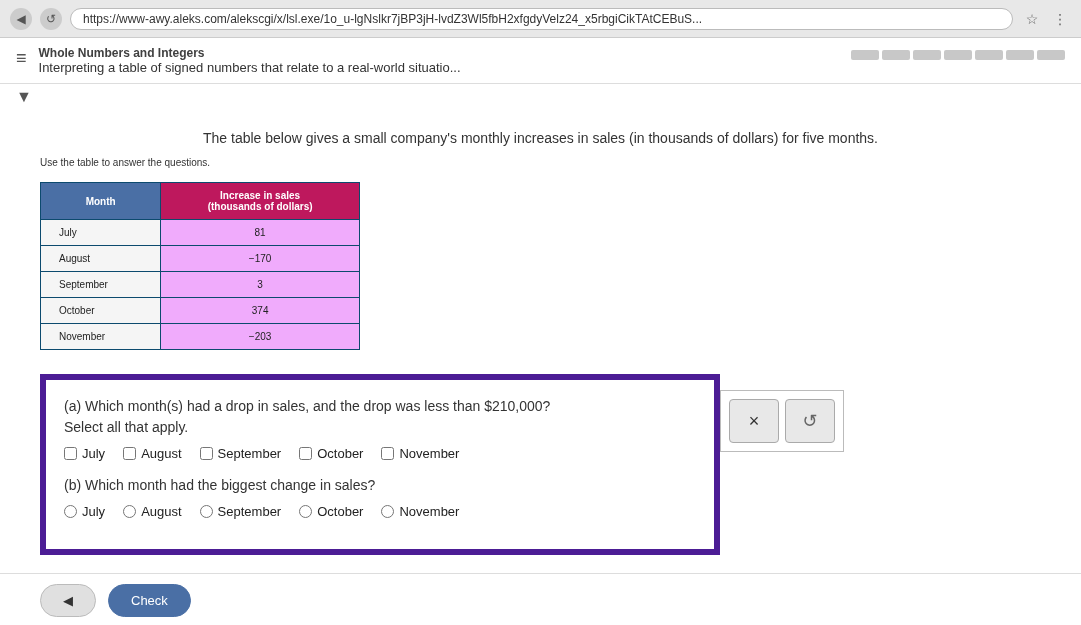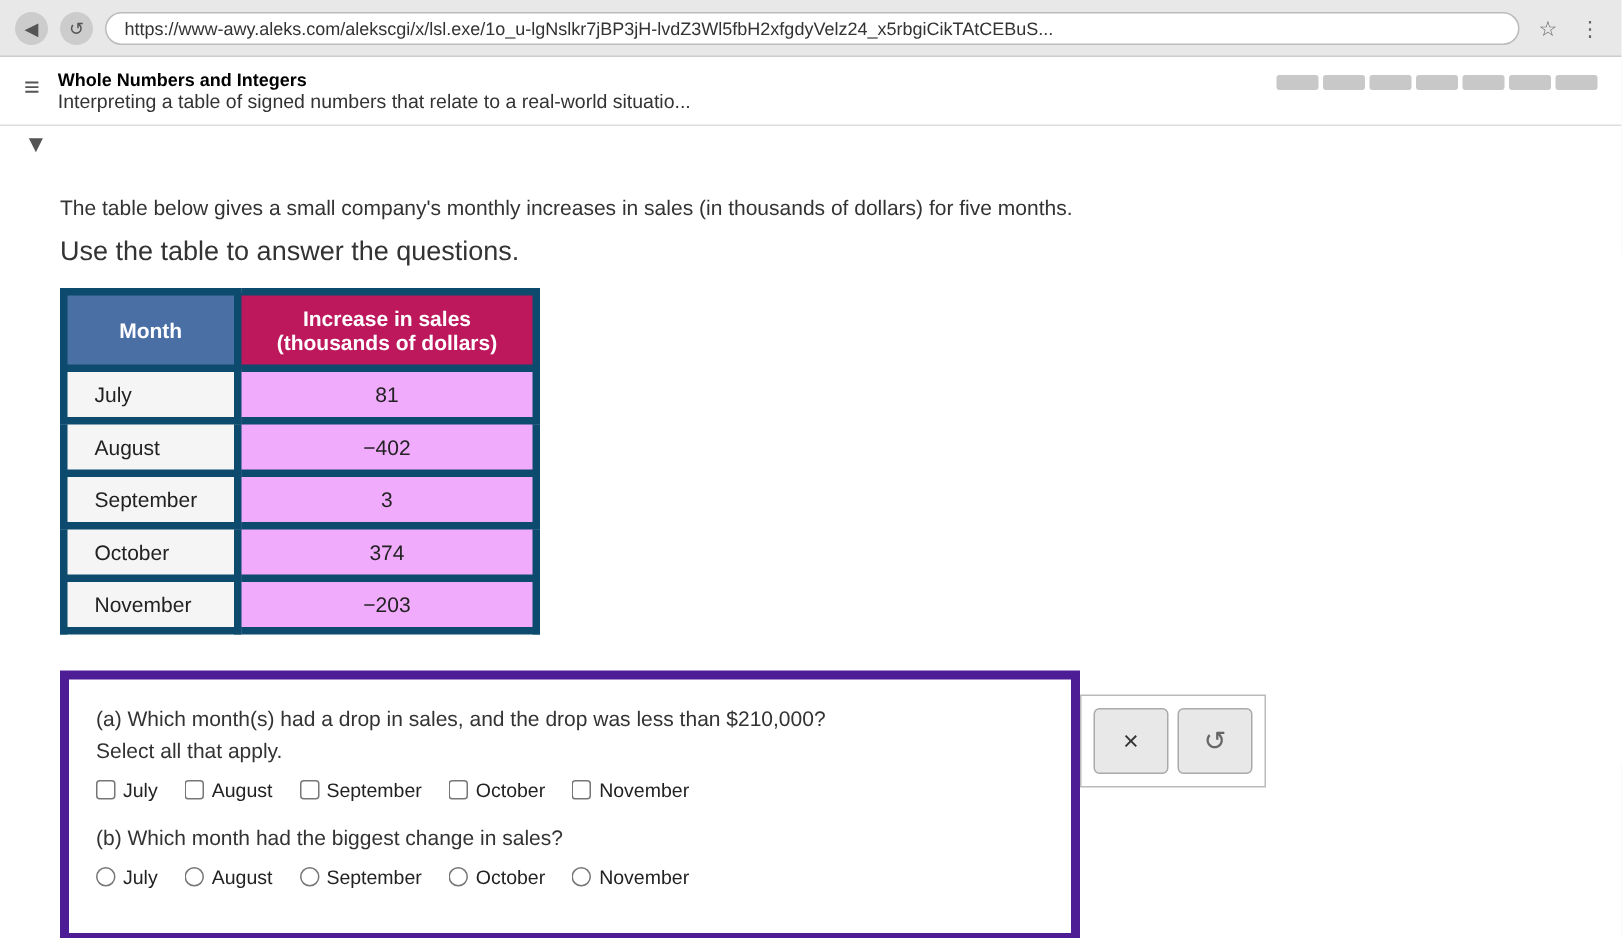--- a/index.html
+++ b/index.html
@@ -72,21 +72,21 @@
     .hamburger {
       font-size: 18px;
       cursor: pointer;
       color: #555;
       margin-top: 2px;
     }
     .top-bar-text {
       flex: 1;
     }
     .top-bar-title {
-      color: #000000;
+      color: #404040;
       font-size: 12px;
       font-weight: bold;
     }
     .top-bar-subtitle {
       font-size: 13px;
       color: #333;
     }
     .progress-bar-group {
       display: flex;
       gap: 3px;
@@ -116,38 +116,39 @@
     .main-content {
       padding: 18px 40px;
       background: white;
     }
 
     .intro-text {
       font-size: 14px;
       color: #333;
       margin-bottom: 8px;
       line-height: 1.5;
+      text-align: center;
     }
     .use-table-text {
-      font-size: 18px;
+      font-size: 10px;
       color: #333;
       margin-bottom: 14px;
     }
 
     
     .data-table {
       border-collapse: collapse;
       margin-bottom: 24px;
       min-width: 320px;
     }
     .data-table th, .data-table td {
-      border: 5px solid #0c4a6e;
+      border: 1px solid #0c4a6e;
       padding: 7px 18px;
       text-align: center;
-      font-size: 14px;
+      font-size: 10px;
     }
     .data-table thead th {
       background: #be185d;
       color: white;
       font-weight: bold;
     }
     .data-table thead th:first-child {
       background: #4a6fa5;
     }
     .data-table tbody tr td:first-child {
@@ -287,21 +288,21 @@
         <th>Increase in sales<br>(thousands of dollars)</th>
       </tr>
     </thead>
     <tbody>
       <tr>
         <td>July</td>
         <td>81</td>
       </tr>
       <tr>
         <td>August</td>
-        <td>−402</td>
+        <td>−170</td>
       </tr>
       <tr>
         <td>September</td>
         <td>3</td>
       </tr>
       <tr>
         <td>October</td>
         <td>374</td>
       </tr>
       <tr>

